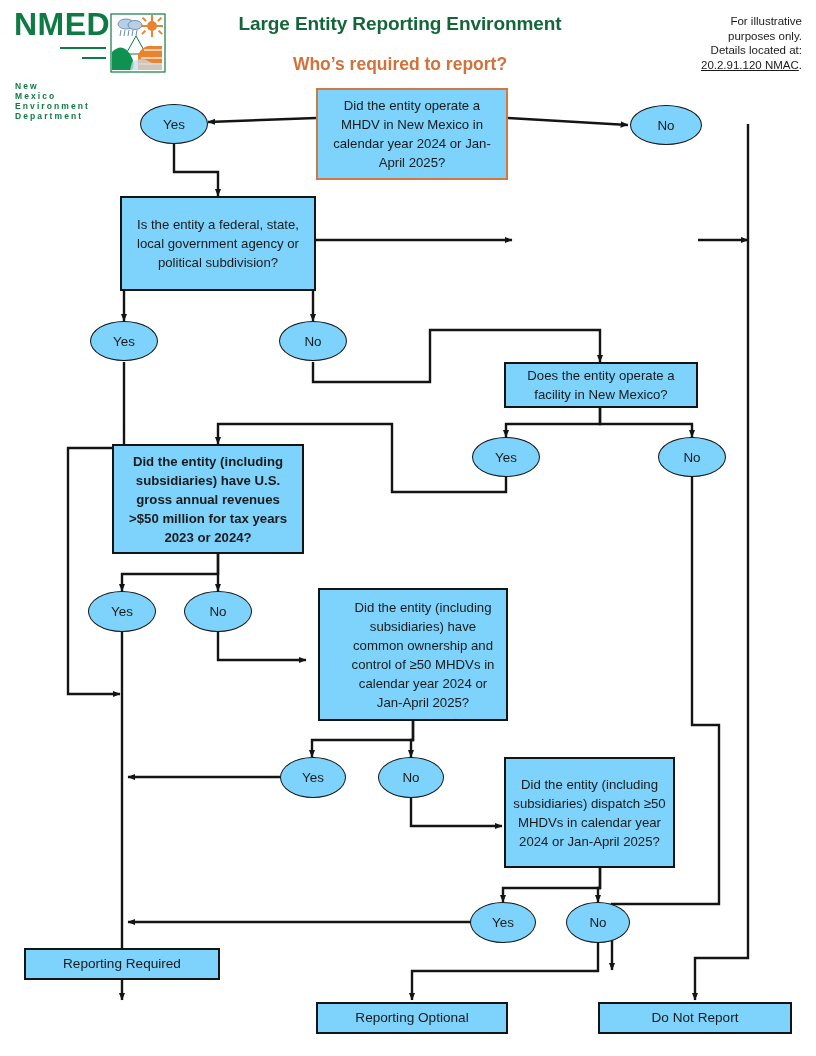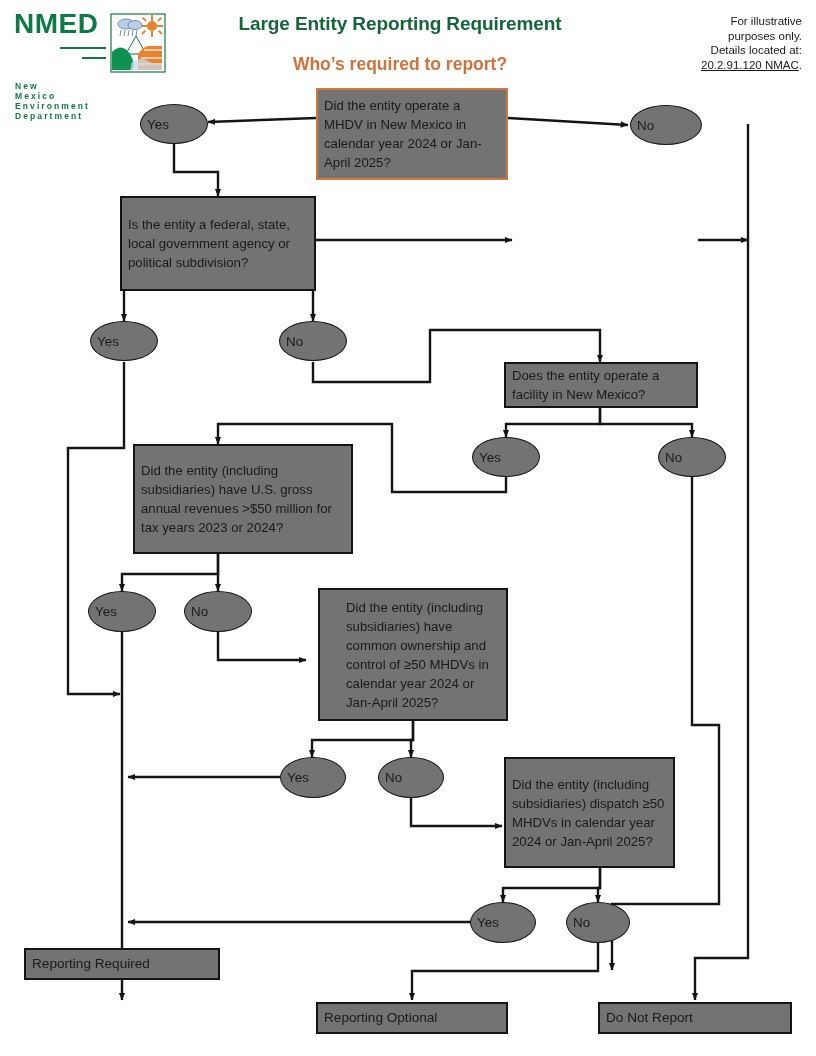--- a/index.html
+++ b/index.html
@@ -26,21 +26,21 @@
 
   #logo {
     position: absolute;
     left: 14px; top: 10px;
     width: 152px; height: 68px;
   }
   #logo-word {
     position: absolute;
     left: 0; top: 0;
     font-weight: bold;
-    font-size: 28px;
+    font-size: 32px;
     letter-spacing: 0.5px;
     color: #0f7b44;
     line-height: 28px;
   }
   .logo-sub {
     position: absolute;
     left: 1px;
     font-size: 8.5px;
     font-weight: bold;
     letter-spacing: 2.1px;
@@ -106,21 +106,22 @@
     left: 0; top: 0;
     width: 816px; height: 1056px;
   }
 
   .node {
     position: absolute;
     box-sizing: border-box;
     display: flex;
     align-items: center;
     justify-content: center;
-    background: #737373;
+    text-align: center;
+    background: #7dd3fc;
     color: #1a1a1a;
   }
   .node .txt {
     display: block;
     width: 100%;
     padding: 0 6px;
     box-sizing: border-box;
   }
 
   .rect {
@@ -195,21 +196,21 @@
 
       <path d="M28 58 L28 42 Q34 32 44 34 L52 34 L52 58 Z" fill="#e8832f"></path>
       <path d="M34 38 L52 38" stroke="#ffffff" stroke-width="1.2" fill="none"></path>
       <path d="M31 46 L52 46" stroke="#ffffff" stroke-width="1.2" fill="none"></path>
       <path d="M29 52 L52 52" stroke="#ffffff" stroke-width="1.2" fill="none"></path>
       <path d="M22 50 Q32 44 40 50 Q46 54 52 51 L52 58 L20 58 Z" fill="#c9d9e8" opacity="0.75"></path>
     </svg>
   </div>
 
   <div id="title-block">
-    <div id="main-title">Large Entity Reporting Requirement</div>
+    <div id="main-title">Large Entity Reporting Environment</div>
     <div id="sub-title">Who’s required to report?</div>
   </div>
 
   <div id="note-block">
     <div>For illustrative</div>
     <div>purposes only.</div>
     <div>Details located at:</div>
     <div><a href="#" id="note-link">20.2.91.120 NMAC</a><span>.</span></div>
   </div>
 </div>
@@ -301,21 +302,21 @@
   <div class="node rect" style="left:504px; top:362px; width:194px; height:46px;">
     <span class="txt">Does the entity operate a facility in New Mexico?</span>
   </div>
   <div class="node ellipse" style="left:472px; top:437px; width:68px; height:40px;">
     <span class="txt">Yes</span>
   </div>
   <div class="node ellipse" style="left:658px; top:437px; width:68px; height:40px;">
     <span class="txt">No</span>
   </div>
 
-  <div class="node rect" style="left:133px; top:444px; width:220px; height:110px;">
+  <div class="node rect" style="left:112px; top:444px; width:192px; height:110px;font-weight:bold;">
     <span class="txt">Did the entity (including subsidiaries) have U.S. gross annual revenues &gt;$50 million for tax years 2023 or 2024?</span>
   </div>
   <div class="node ellipse" style="left:88px; top:591px; width:68px; height:41px;">
     <span class="txt">Yes</span>
   </div>
   <div class="node ellipse" style="left:184px; top:591px; width:68px; height:41px;">
     <span class="txt">No</span>
   </div>
 
   <div class="node rect" style="left:318px; top:588px; width:190px; height:133px;padding-left:20px;">

